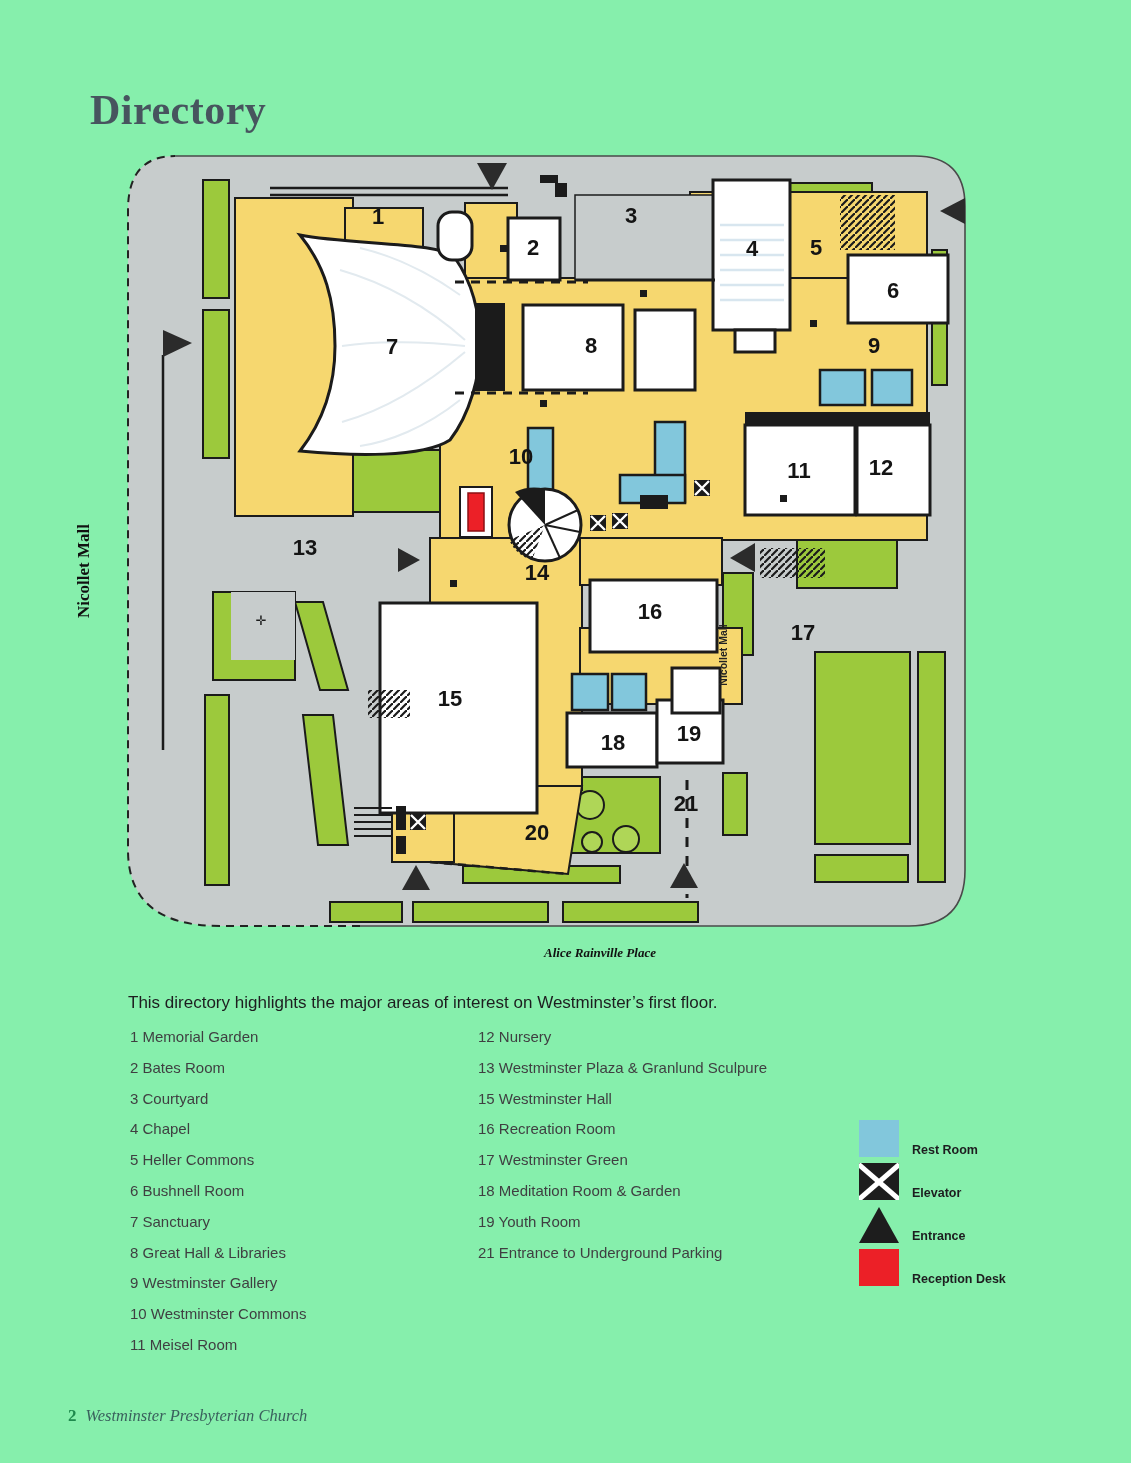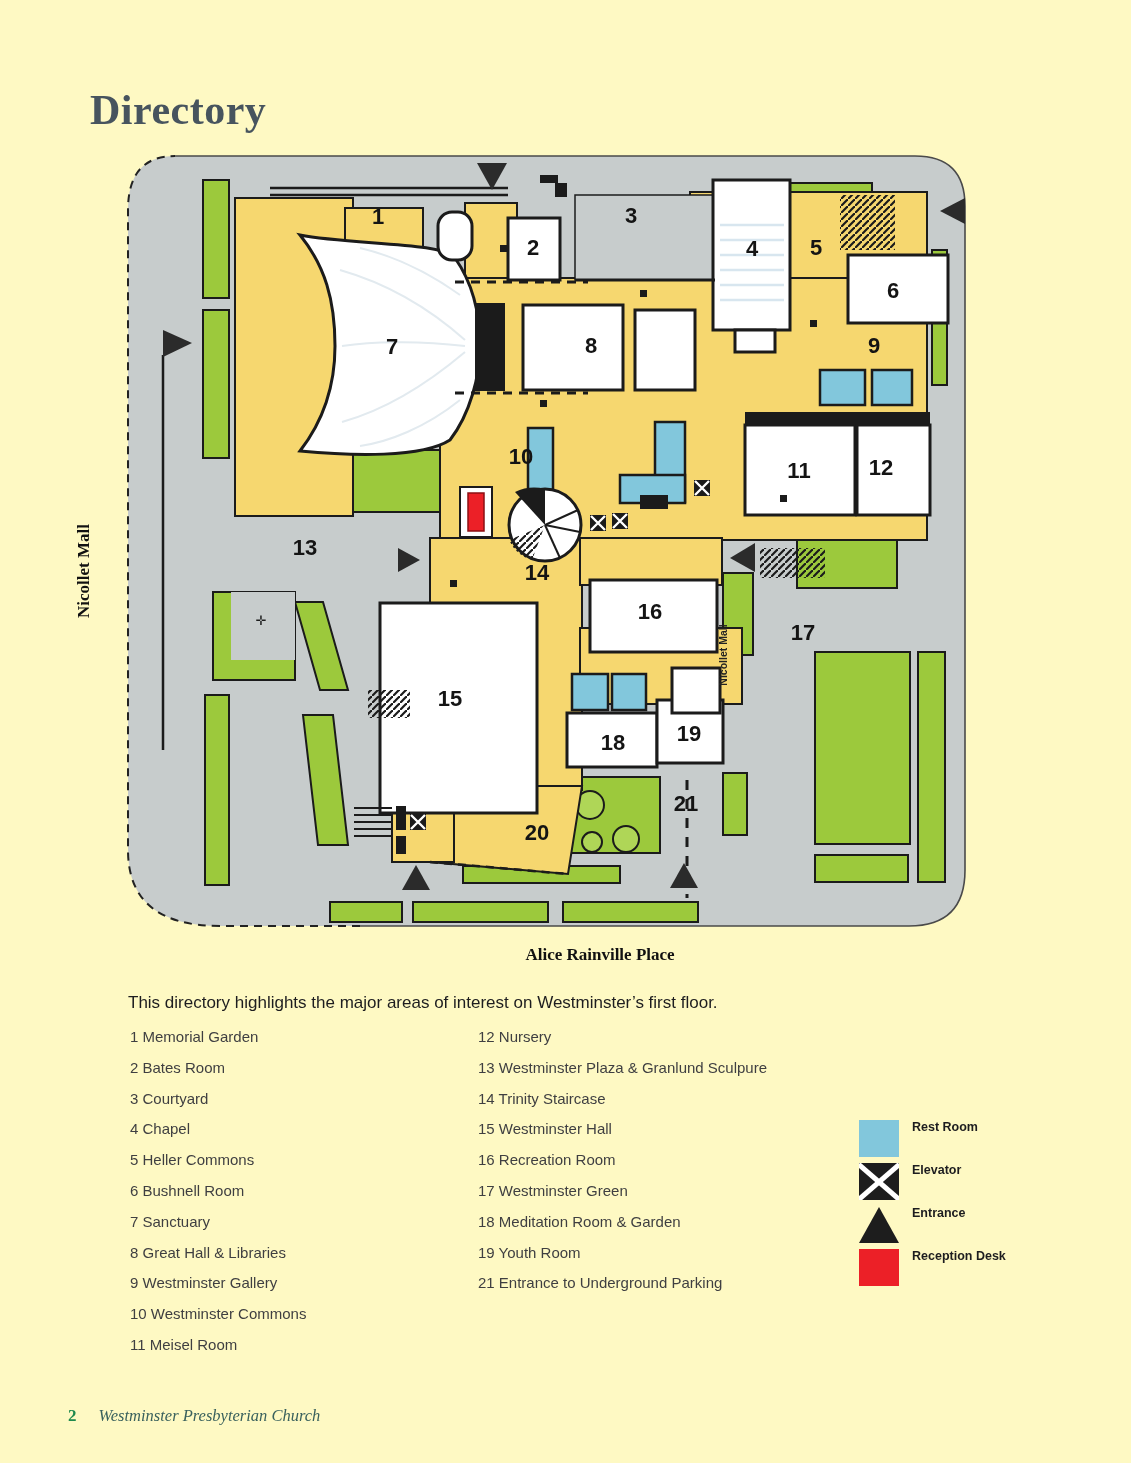--- a/index.html
+++ b/index.html
@@ -1,43 +1,43 @@
 <!DOCTYPE html>
 <html><head>
 <meta charset="utf-8">
 <style>
   html,body{margin:0;padding:0;background:#ffffff;}
-  .page{position:relative;width:1131px;height:1463px;background:#fef9c3;overflow:hidden;
+  .page{position:relative;width:1131px;height:1463px;background:#86efac;overflow:hidden;
         font-family:"Liberation Sans",sans-serif;color:#1d1d1f;}
   .page-title{position:absolute;left:90px;top:86px;
       font-family:"Liberation Serif",serif;font-weight:700;font-size:42px;color:#47545E;letter-spacing:.5px;}
   .map-wrap{position:absolute;left:120px;top:150px;width:855px;height:785px;}
   .street-left{position:absolute;left:74px;top:618px;transform:rotate(-90deg);transform-origin:0 0;
       font-family:"Liberation Serif",serif;font-weight:700;font-size:17px;color:#111;}
   .street-bottom{position:absolute;left:440px;top:945px;width:320px;text-align:center;
-      font-family:"Liberation Serif",serif;font-weight:700;font-size:17px;color:#111;}
+      font-family:"Liberation Serif",serif;font-weight:700;font-size:13px;color:#111;font-style:italic;}
   .intro{position:absolute;left:128px;top:993px;width:720px;font-size:17px;font-weight:500;color:#1d1d1f;}
   .dir-col{position:absolute;top:1028px;}
   .dir-col.c1{left:130px;width:330px;}
   .dir-col.c2{left:478px;width:370px;}
   .dir-item{font-size:15px;color:#3F3F41;margin-bottom:12.8px;line-height:18px;}
   .legend{position:absolute;left:843px;top:1120px;width:270px;}
-  .legend-row{display:flex;align-items:flex-start;margin-bottom:6px;height:37px;padding-left:16px;}
+  .legend-row{display:flex;align-items:flex-end;margin-bottom:6px;height:37px;padding-left:16px;}
   .legend-icon-box{width:40px;height:37px;flex:none;display:flex;align-items:flex-end;justify-content:center;}
   .swatch{width:40px;height:37px;}
   .tri{width:0;height:0;border-left:20px solid transparent;border-right:20px solid transparent;
        border-bottom:36px solid #1d1d1d;}
   .elv{width:40px;height:37px;background:#1d1d1d;position:relative;overflow:hidden;}
   .elv::before,.elv::after{content:'';position:absolute;top:50%;left:-7px;width:54px;height:5px;background:#fff;}
   .elv::before{transform:translateY(-50%) rotate(41deg);}
   .elv::after{transform:translateY(-50%) rotate(-41deg);}
   .legend-label{margin-left:13px;font-size:12.5px;font-weight:700;color:#1d1d1f;}
   .footer{position:absolute;left:68px;top:1406px;display:flex;align-items:baseline;}
   .footer-num{font-family:"Liberation Serif",serif;font-weight:700;font-size:17px;color:#1E8A4D;}
-  .footer-name{margin-left:22px;font-family:"Liberation Serif",serif;font-style:italic;font-size:16.5px;color:#3A615D;text-align:right;}
+  .footer-name{margin-left:9px;font-family:"Liberation Serif",serif;font-style:italic;font-size:16.5px;color:#3A615D;text-align:right;}
   .marker{font-family:"Liberation Sans",sans-serif;font-weight:700;font-size:22px;fill:#141414;}
   .inner-street{font-family:"Liberation Sans",sans-serif;font-weight:600;font-size:10.5px;fill:#222;}
 </style>
 </head>
 <body>
 
 <div class="page">
 
   <div class="page-title">Directory</div>
 
@@ -276,21 +276,20 @@
       <div class="dir-item">6 Bushnell Room</div>
       <div class="dir-item">7 Sanctuary</div>
       <div class="dir-item">8 Great Hall &amp; Libraries</div>
       <div class="dir-item">9 Westminster Gallery</div>
       <div class="dir-item">10 Westminster Commons</div>
       <div class="dir-item">11 Meisel Room</div>
     </div>
   <div class="dir-col c2" id="dir-col-2">
       <div class="dir-item">12 Nursery</div>
       <div class="dir-item">13 Westminster Plaza &amp; Granlund Sculpure</div>
-      <div class="dir-item">14 Trinity Staircase</div>
       <div class="dir-item">15 Westminster Hall</div>
       <div class="dir-item">16 Recreation Room</div>
       <div class="dir-item">17 Westminster Green</div>
       <div class="dir-item">18 Meditation Room &amp; Garden</div>
       <div class="dir-item">19 Youth Room</div>
       <div class="dir-item">21 Entrance to Underground Parking</div>
     </div>
 
   <div class="legend" id="legend">
       <div class="legend-row">

